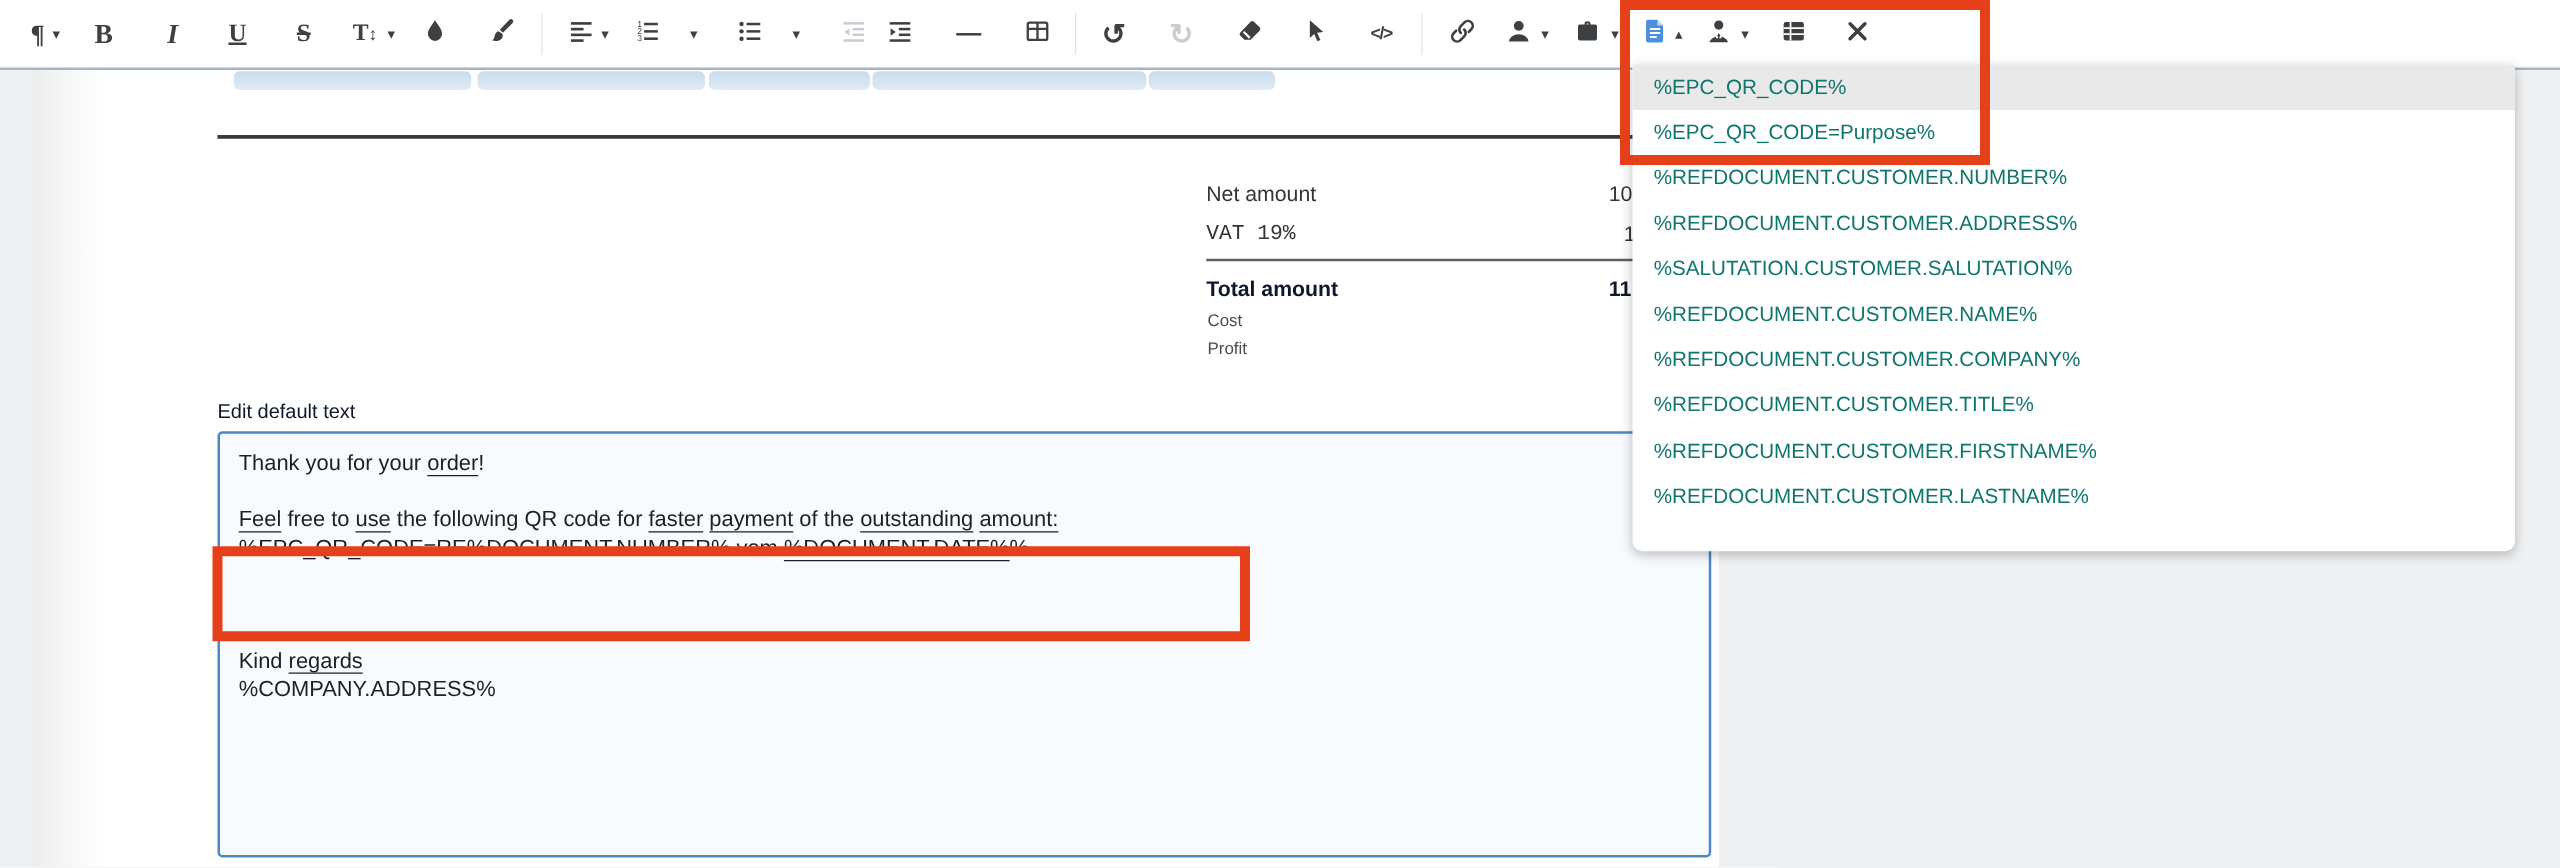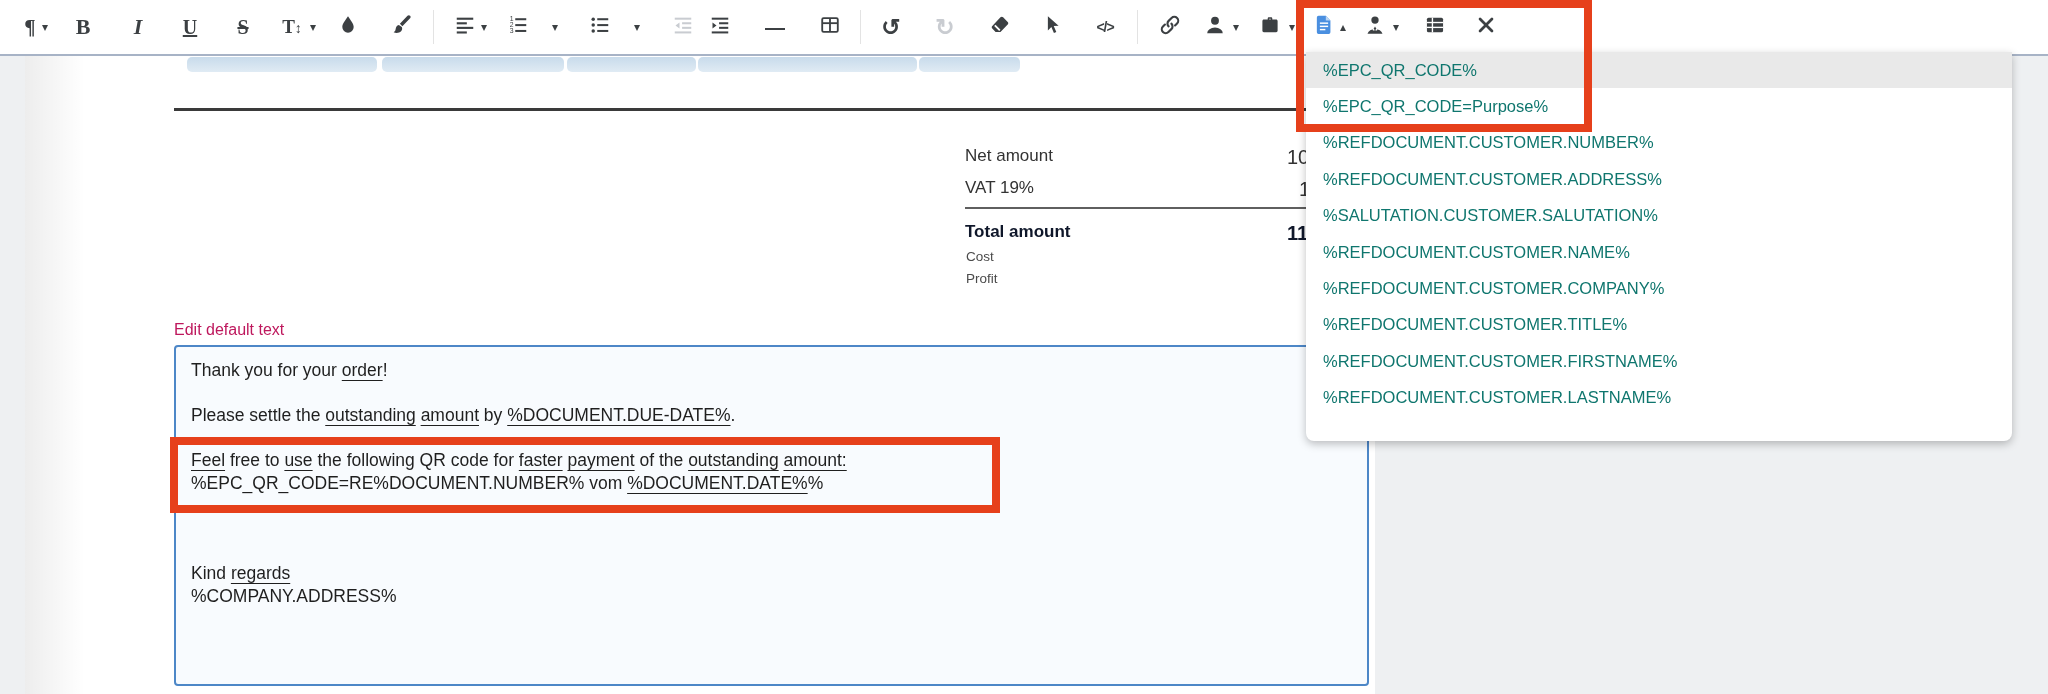--- a/index.html
+++ b/index.html
@@ -33,26 +33,26 @@
   .active-bg{position:absolute;left:1309px;top:3px;width:45px;height:49px;background:#d9d9d9;z-index:29;}
 
   
   .pill{position:absolute;top:57px;height:15px;border-radius:5px;
     background:linear-gradient(#c8dbeb,#e0ebf4);}
 
   
   .rule-thick{position:absolute;left:174px;top:108px;width:1196px;height:3px;background:#3a3a3a;}
   .rule-thin{position:absolute;left:965px;top:207px;width:405px;height:2px;background:#5f5f5f;}
   .tot-label{position:absolute;left:965px;font-size:17px;color:#333;white-space:nowrap;}
-  .tot-value{position:absolute;font-size:20px;color:#333;white-space:nowrap;}
+  .tot-value{position:absolute;font-size:17px;color:#333;white-space:nowrap;}
   .tot-bold{font-weight:bold;color:#0f172a;}
   .sub-label{position:absolute;left:966px;font-size:13.5px;color:#4b4b4b;white-space:nowrap;}
 
   
-  #edit-link{position:absolute;left:174px;top:321px;font-size:16px;color:#be185d;cursor:pointer;}
+  #edit-link{position:absolute;left:174px;top:321px;font-size:16px;color:#0f172a;cursor:pointer;}
   #textbox{position:absolute;left:174px;top:345px;width:1195px;height:341px;box-sizing:border-box;
     border:2px solid #4d87c7;border-radius:4px;background:#f8fbfe;padding:12px 15px;
     font-size:17.5px;color:#1f1f1f;line-height:23px;}
   #textbox p{margin:0 0 22px;}
   .sq{text-decoration-line:underline;text-decoration-style:dotted;
     text-decoration-color:#e4564a;text-decoration-thickness:2px;text-underline-offset:3.5px;text-decoration:underline;}
 
   
   .red-box{position:absolute;box-sizing:border-box;border:8px solid #e6401b;z-index:60;pointer-events:none;}
   #red-box-toolbar{left:1296px;top:0px;width:296px;height:132px;}
@@ -79,32 +79,31 @@
       <div class="pill" style="left: 567px; width: 129px;"></div>
       <div class="pill" style="left: 698px; width: 219px;"></div>
       <div class="pill" style="left: 919px; width: 101px;"></div>
     </div>
 
   <div class="rule-thick"></div>
   <div class="rule-thin"></div>
   <div id="totals">
       <div class="tot-label" style="top: 146px;">Net amount</div>
       <div class="tot-value" style="top: 146px; left: 1287px;">10</div>
-      <div class="tot-label" style="top: 178px;">VAT 19%</div>
+      <div class="tot-label" style="top: 178px; font-family: Liberation Mono, monospace;">VAT 19%</div>
       <div class="tot-value" style="top: 178px; left: 1299px;">1</div>
       <div class="tot-label tot-bold" style="top: 222px;">Total amount</div>
       <div class="tot-value tot-bold" style="top: 222px; left: 1287px;">11</div>
       <div class="sub-label" style="top: 249px;">Cost</div>
       <div class="sub-label" style="top: 271px;">Profit</div>
     </div>
 
   <a id="edit-link">Edit default text</a>
   <div id="textbox">
       <p><span>Thank you for your </span><span class="sq">order</span><span>!</span></p>
-      <p><span>Please settle the </span><span class="sq">outstanding</span><span> </span><span class="sq">amount</span><span> by </span><span class="sq">%DOCUMENT.DUE-DATE%</span><span>.</span></p>
       <p><span class="sq">Feel</span><span> free to </span><span class="sq">use</span><span> the following QR code for </span><span class="sq">faster</span><span> </span><span class="sq">payment</span><span> of the </span><span class="sq">outstanding</span><span> </span><span class="sq">amount:</span><br><span>%EPC_QR_CODE=RE%DOCUMENT.NUMBER% vom </span><span class="sq">%DOCUMENT.DATE%</span><span>%</span></p>
       <p><br></p>
       <p><span>Kind </span><span class="sq">regards</span><br><span>%COMPANY.ADDRESS%</span></p>
     </div>
 
   <div id="toolbar">
       <div class="tb-sep" style="left: 433px;"></div>
       <div class="tb-sep" style="left: 860px;"></div>
       <div class="tb-sep" style="left: 1137px;"></div>
       <div class="tb-btn" style="left: 10px;">

